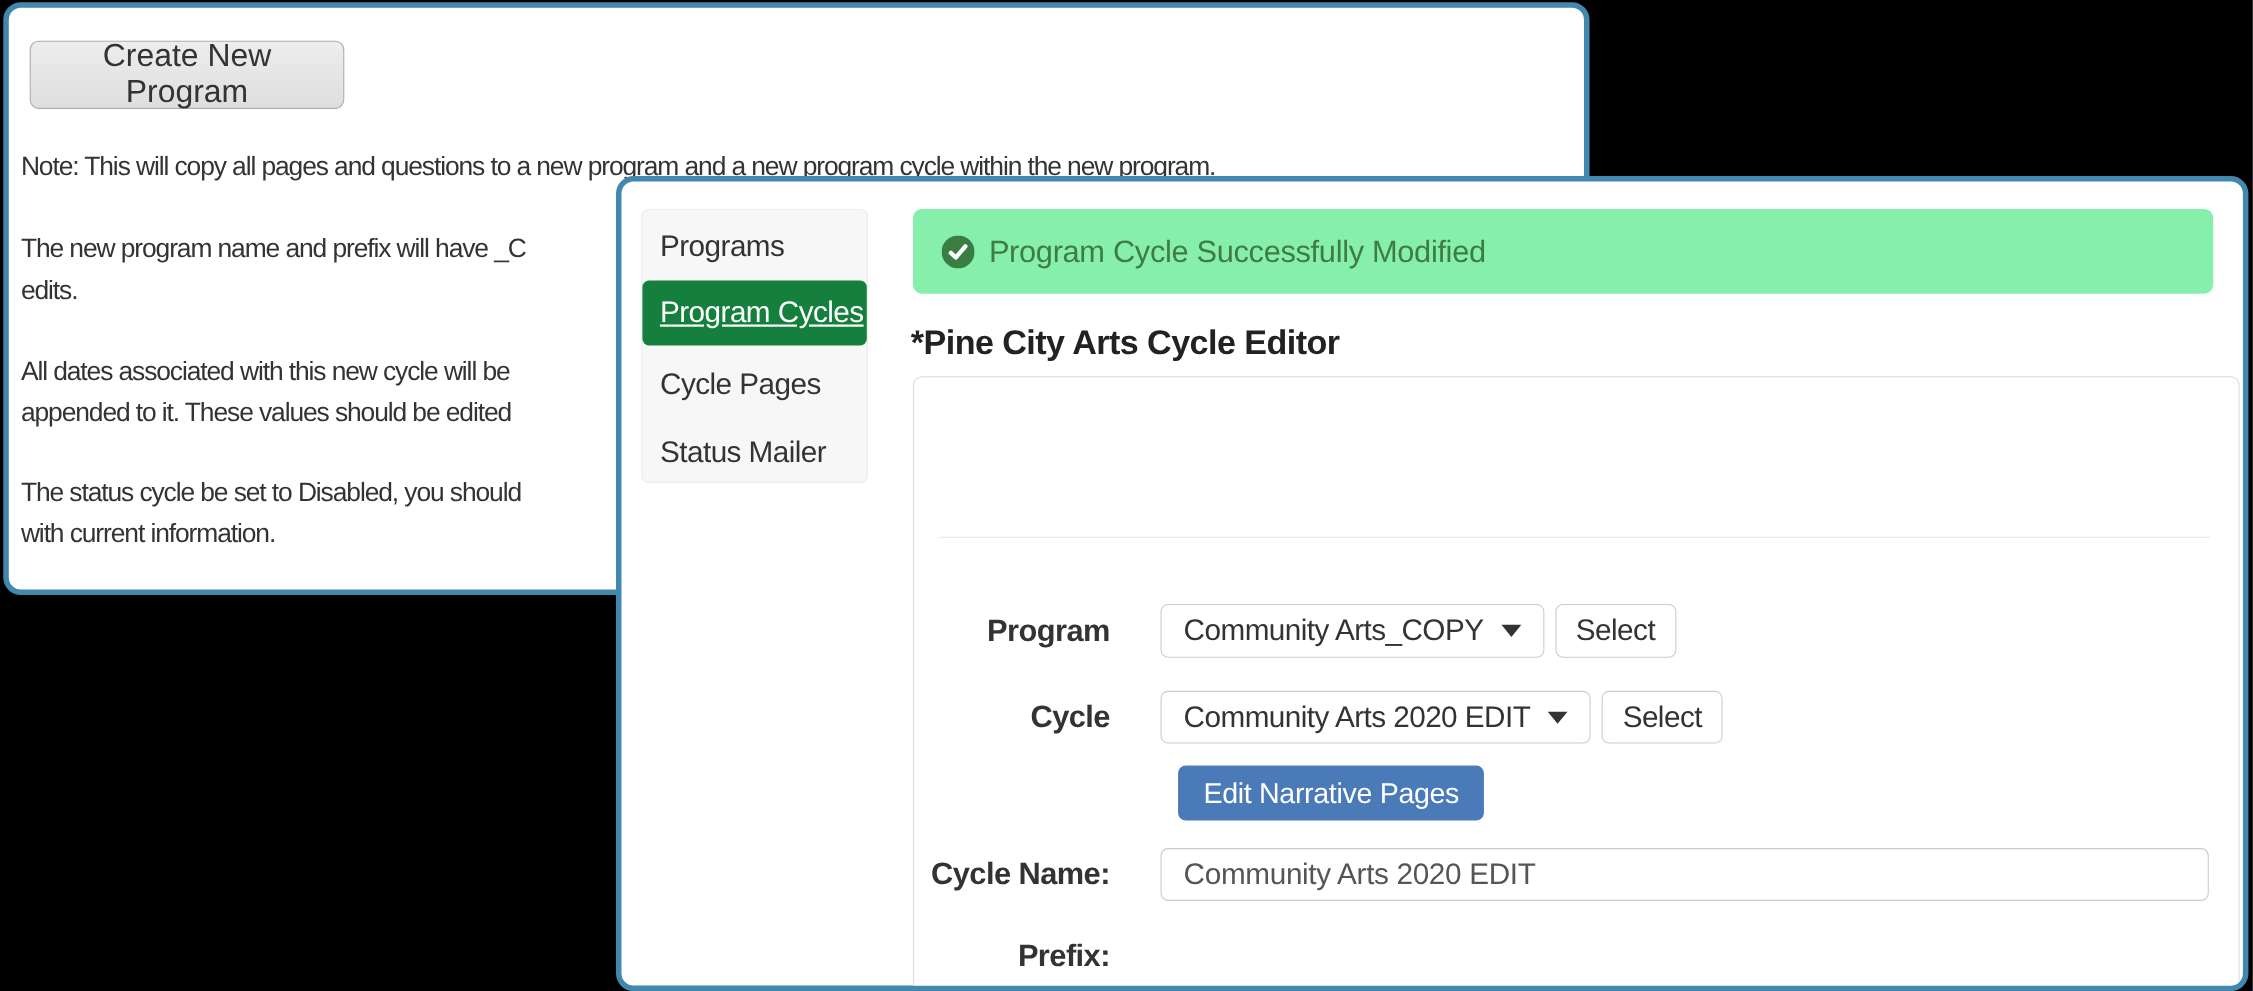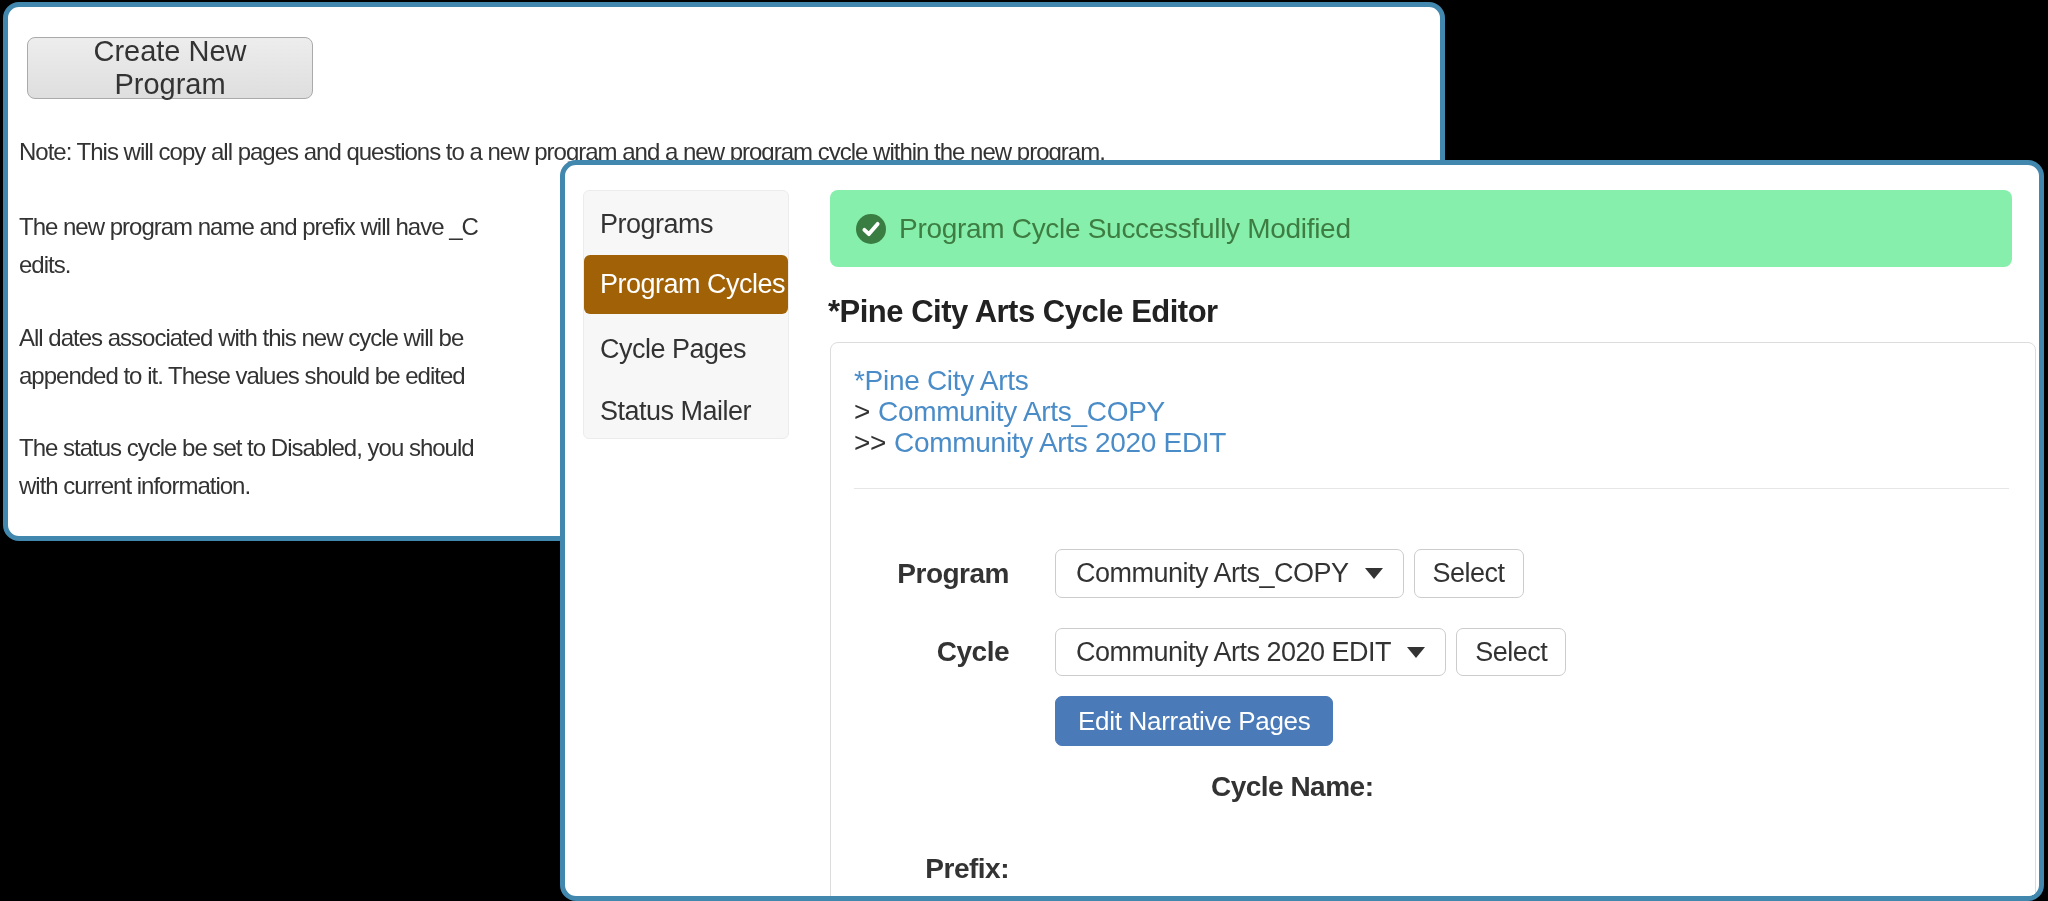--- a/index.html
+++ b/index.html
@@ -42,21 +42,21 @@
   }
   .side-item{
     position:absolute;left:0;width:100%;box-sizing:border-box;
     display:flex;align-items:center;padding-left:16px;
     font-size:27px;letter-spacing:-0.5px;color:#333;cursor:pointer;white-space:nowrap;
   }
   .side-item.i0{top:8px;height:50px;}
   .side-item.i1{top:64px;height:59px;}
   .side-item.i2{top:133px;height:50px;}
   .side-item.i3{top:195px;height:50px;}
-  .side-item.active{background:#a16207;color:#fff;border-radius:6px;}
+  .side-item.active{background:#15803d;color:#fff;border-radius:6px;text-decoration:underline;}
   
   .alert-success{
     position:absolute;left:265px;top:25px;width:1182px;height:77px;
     background:#86efac;border-radius:8px;box-sizing:border-box;
     display:flex;align-items:center;padding-left:26px;gap:13px;
   }
   .alert-success .txt{font-size:28px;letter-spacing:-0.3px;color:#3e7d42;}
   .check-icon{width:30px;height:30px;display:block;flex:0 0 30px;}
   
   .page-title{
@@ -75,21 +75,21 @@
   .divider{position:absolute;left:23px;right:26px;top:145px;border-top:1px solid #e6e6e6;}
   
   .frow{position:absolute;left:0;display:flex;align-items:center;}
   .frow .flabel{
     flex:0 0 178px;width:178px;text-align:right;font-weight:bold;
     font-size:28px;letter-spacing:-0.5px;color:#333;margin-right:46px;white-space:nowrap;
   }
   .row-program{top:206px;height:49px;}
   .row-cycle{top:285px;height:48px;}
   .row-editnarr{top:353px;height:50px;}
-  .row-cyclename{top:428px;height:48px;flex-direction:column;}
+  .row-cyclename{top:428px;height:48px;}
   .row-prefix{top:501px;height:49px;}
   .dropdown{
     height:100%;box-sizing:border-box;background:#fff;border:1px solid #ccc;border-radius:7px;
     display:inline-flex;align-items:center;padding:0 20px;gap:16px;cursor:pointer;
     font-size:27px;letter-spacing:-0.5px;color:#333;white-space:nowrap;
   }
   .caret-down{
     width:0;height:0;border-left:9px solid transparent;border-right:9px solid transparent;
     border-top:11px solid #333;display:inline-block;
   }
@@ -98,20 +98,21 @@
     background:#fff;border:1px solid #ccc;border-radius:7px;cursor:pointer;
     display:inline-flex;align-items:center;justify-content:center;
     font-size:27px;letter-spacing:-0.5px;color:#333;padding:0 18px;
     font-family:"Liberation Sans",sans-serif;
   }
   .btn-primary{
     height:100%;box-sizing:border-box;background:#4a7ab7;border:1px solid #4a7ab7;border-radius:7px;
     color:#fff;font-size:26px;letter-spacing:-0.3px;padding:0 22px;cursor:pointer;
     display:inline-flex;align-items:center;justify-content:center;
     font-family:"Liberation Sans",sans-serif;
+    margin-left:16px;
   }
   .text-input{
     height:100%;box-sizing:border-box;width:953px;
     background:#fff;border:1px solid #ccc;border-radius:7px;
     font-family:"Liberation Sans",sans-serif;font-size:27px;letter-spacing:-0.3px;color:#555;
     padding:0 0 0 20px;outline:none;
   }
 </style>
 </head>
 <body>
@@ -153,31 +154,20 @@
       <circle cx="10" cy="10" r="10" fill="#3a7d42"></circle>
       <path d="M5.6 10.6 L8.6 13.4 L14.4 6.6" fill="none" stroke="#fff" stroke-width="2.6" stroke-linecap="round" stroke-linejoin="round"></path>
     </svg>
     <span class="txt">Program Cycle Successfully Modified</span>
   </div>
 
   <h1 class="page-title">*Pine City Arts Cycle Editor</h1>
 
   <div class="editor-box">
 
-    <div class="crumbs">
-      <div class="row">
-        <a class="crumb-link">*Pine City Arts</a>
-      </div>
-      <div class="row">
-        <span class="crumb-prefix">&gt;</span><a class="crumb-link">Community Arts_COPY</a>
-      </div>
-      <div class="row">
-        <span class="crumb-prefix">&gt;&gt;</span><a class="crumb-link">Community Arts 2020 EDIT</a>
-      </div>
-    </div>
 
     <div class="divider"></div>
 
     <div class="frow row-program">
       <span class="flabel">Program</span>
       <div class="dropdown">
         <span>Community Arts_COPY</span>
         <span class="caret-down"></span>
       </div>
       <button class="btn-select">Select</button>

